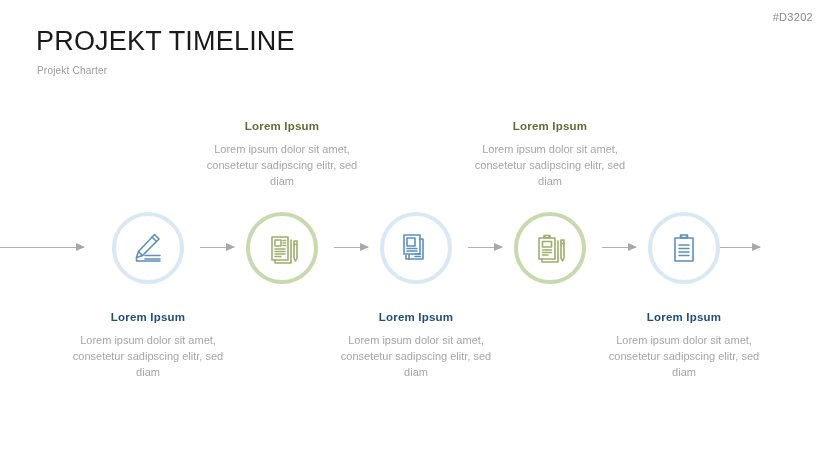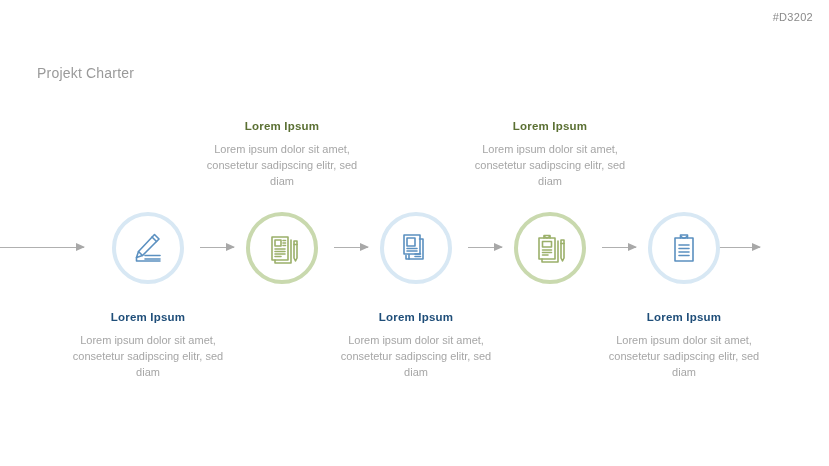--- a/index.html
+++ b/index.html
@@ -38,21 +38,21 @@
     font-weight: 400;
     color: #1a1a1a;
     letter-spacing: 0.2px;
     line-height: 1.1;
     white-space: nowrap;
   }
   .subtitle {
     position: absolute;
     left: 37px;
     top: 65px;
-    font-size: 14px;
+    font-size: 10px;
     font-weight: 400;
     color: #9a9a9a;
     letter-spacing: 0.2px;
     white-space: nowrap;
   }
 
   
   .timeline {
     position: absolute;
     left: 0;
@@ -118,20 +118,21 @@
   }
   .caption.top    { top: 120px; }
   .caption.bottom { top: 311px; }
 </style>
 </head>
 <body>
 
 <div class="slide">
 
   <div class="doc-code">#D3202</div>
+  <div class="title">PROJEKT TIMELINE</div>
   <div class="subtitle">Projekt Charter</div>
 
   <div class="timeline">
 
     <div class="arrow" style="left:0px;  width:84px;"></div>
     <div class="arrow" style="left:200px; width:34px;"></div>
     <div class="arrow" style="left:334px; width:34px;"></div>
     <div class="arrow" style="left:468px; width:34px;"></div>
     <div class="arrow" style="left:602px; width:34px;"></div>
     <div class="arrow" style="left:719px; width:41px;"></div>

